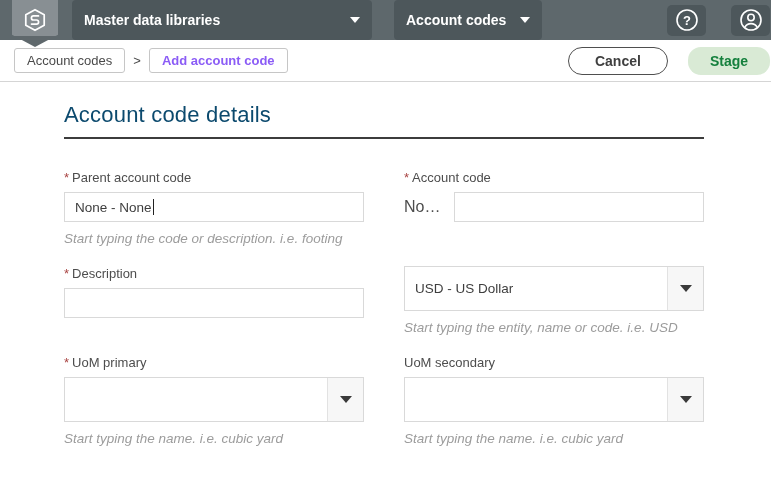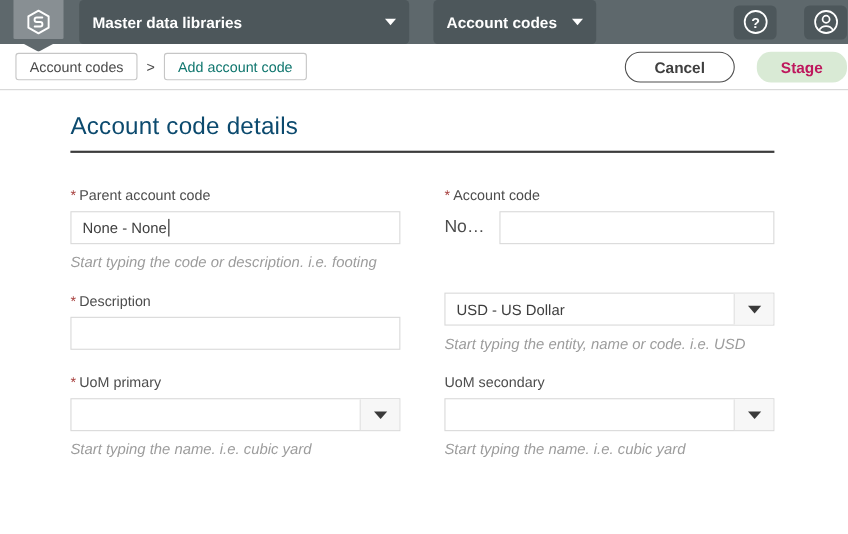--- a/index.html
+++ b/index.html
@@ -76,40 +76,40 @@
   .crumb-pill {
     border: 1px solid #c6c6c6;
     border-radius: 3px;
     padding: 4px 12px;
     font-size: 13px;
     color: #4a4a4a;
     background: #ffffff;
     cursor: pointer;
     white-space: nowrap;
   }
-  .crumb-pill.current { font-weight: 400; color: #0f766e; }
+  .crumb-pill.current { font-weight: 700; color: #8b5cf6; }
   .crumb-sep { margin: 0 8px; color: #4a4a4a; font-size: 13px; }
   .bar-spacer { flex: 1; }
   .btn-cancel {
     border: 1px solid #4f4f4f;
     background: #ffffff;
     color: #3f3f3f;
     border-radius: 15px;
     height: 28px;
     padding: 0 26px;
     font-size: 14px;
     font-family: "Liberation Sans", sans-serif;
     cursor: pointer;
     margin-right: 20px;
     font-weight: bold;
   }
   .btn-stage {
     border: none;
     background: #d9ead5;
-    color: #be185d;
+    color: #15803d;
     border-radius: 13px;
     height: 28px;
     padding: 0 22px;
     font-size: 14px;
     font-weight: 700;
     font-family: "Liberation Sans", sans-serif;
     cursor: default;
     min-width: 78px;
   }
 
@@ -171,21 +171,21 @@
   .prefix {
     width: 50px;
     font-size: 16px;
     color: #4d4d4d;
     flex: 0 0 50px;
   }
   .prefix-row .tb { flex: 1; }
 
   .dropdown {
     display: flex;
-    height: 30px;
+    height: 45px;
     border: 1px solid #d9d9d9;
     background: #ffffff;
     align-items: stretch;
   }
   .dropdown .dd-value {
     flex: 1;
     font-size: 13.5px;
     color: #3e3e3e;
     display: flex;
     align-items: center;

